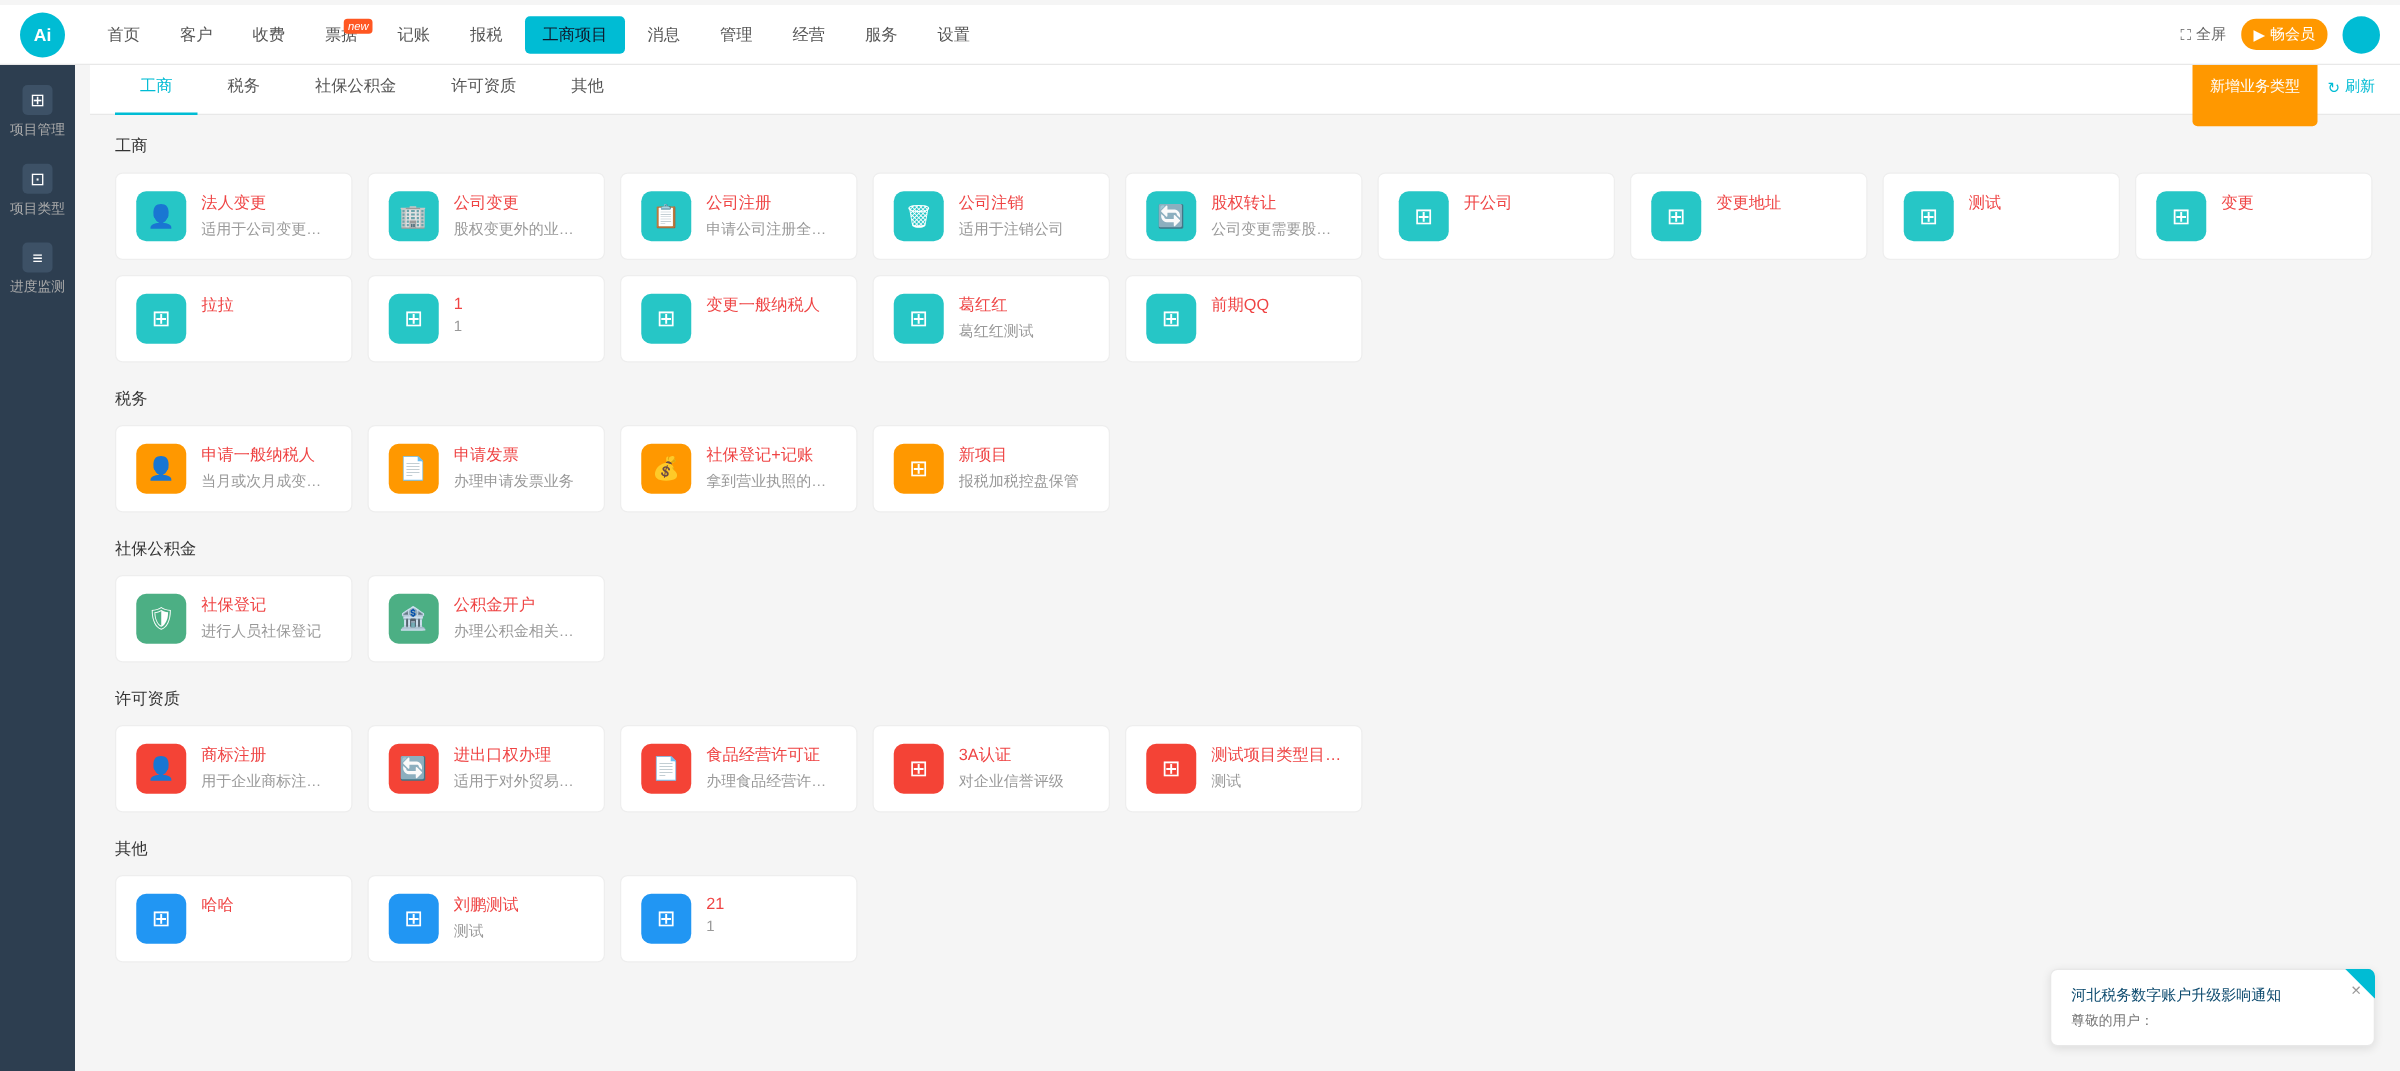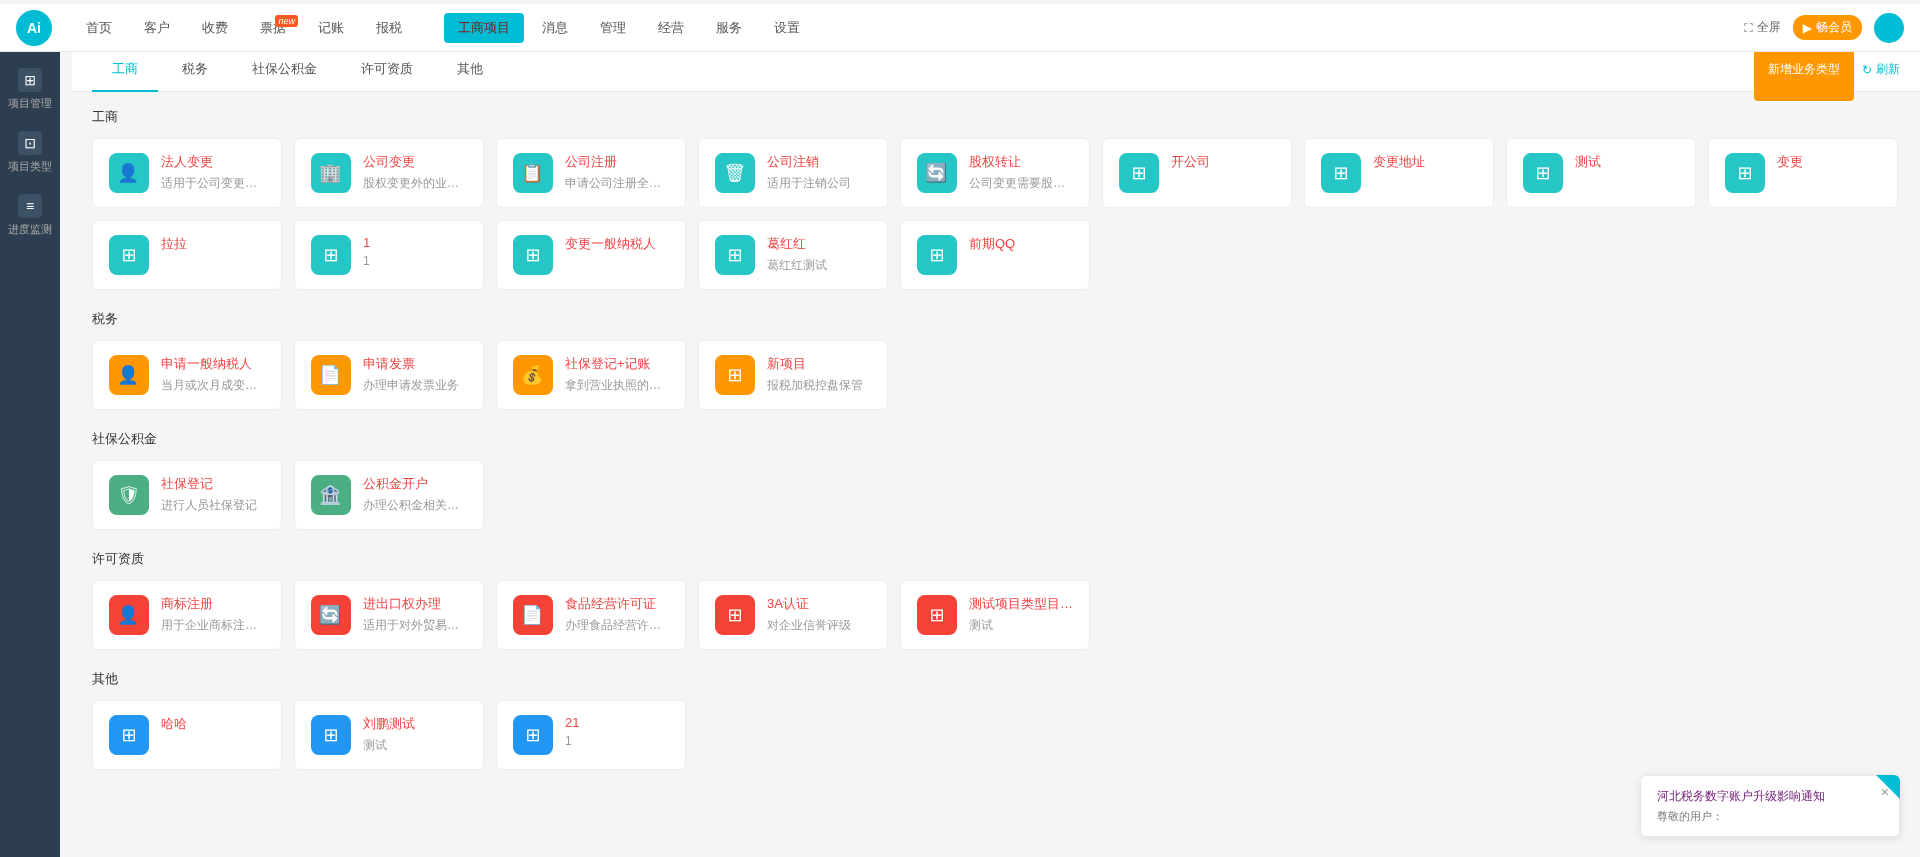--- a/index.html
+++ b/index.html
@@ -31,23 +31,22 @@
       padding: 6px 14px;
       cursor: pointer;
       border-radius: 4px;
       color: #555;
       font-size: 13px;
       white-space: nowrap;
       position: relative;
     }
     .nav-item.active {
       background: #00bcd4;
-      color: #7f1d1d;
+      color: #0f172a;
       border-radius: 4px;
-      margin-left: 24px;
     }
     .nav-item .badge-new {
       position: absolute;
       top: 2px; right: 2px;
       background: #ff5722;
       color: #fff;
       font-size: 9px;
       padding: 1px 3px;
       border-radius: 3px;
       font-style: italic;
@@ -245,21 +244,21 @@
     }
     .notification-popup .close-btn {
       position: absolute;
       top: 8px; right: 10px;
       cursor: pointer;
       color: #999;
       font-size: 14px;
     }
     .notification-popup .notif-title {
       font-size: 12px;
-      color: #701a75;
+      color: #0c4a6e;
       margin-bottom: 4px;
       padding-right: 16px;
     }
     .notification-popup .notif-desc {
       font-size: 11px;
       color: #777;
     }
     .notif-corner {
       position: absolute;
       top: -1px; right: -1px;

